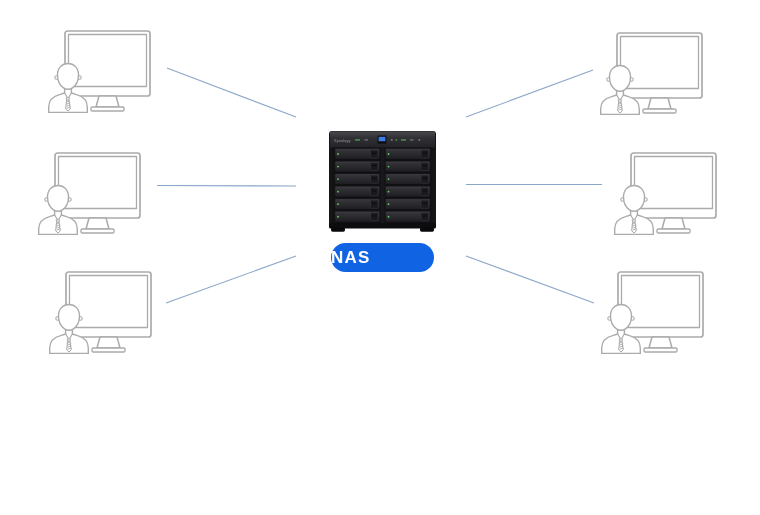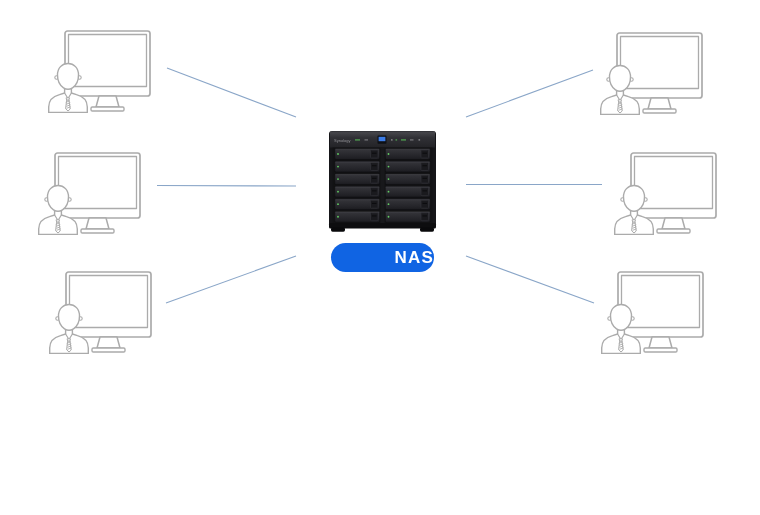--- a/index.html
+++ b/index.html
@@ -37,21 +37,21 @@
   }
   .nas-device svg { width: 100%; height: 100%; display: block; }
   .nas-badge {
     position: absolute;
     left: 331px; top: 243px;
     width: 103px; height: 29px;
     border-radius: 15px;
     background: #1064e3;
     display: flex;
     align-items: center;
-    justify-content: flex-end;
+    justify-content: flex-start;
   }
   .nas-badge span {
     color: #ffffff;
     font-size: 17px;
     font-weight: 700;
     letter-spacing: 1.2px;
     line-height: 1;
   }
   .defs-holder { position: absolute; width: 0; height: 0; overflow: hidden; }
 </style>

